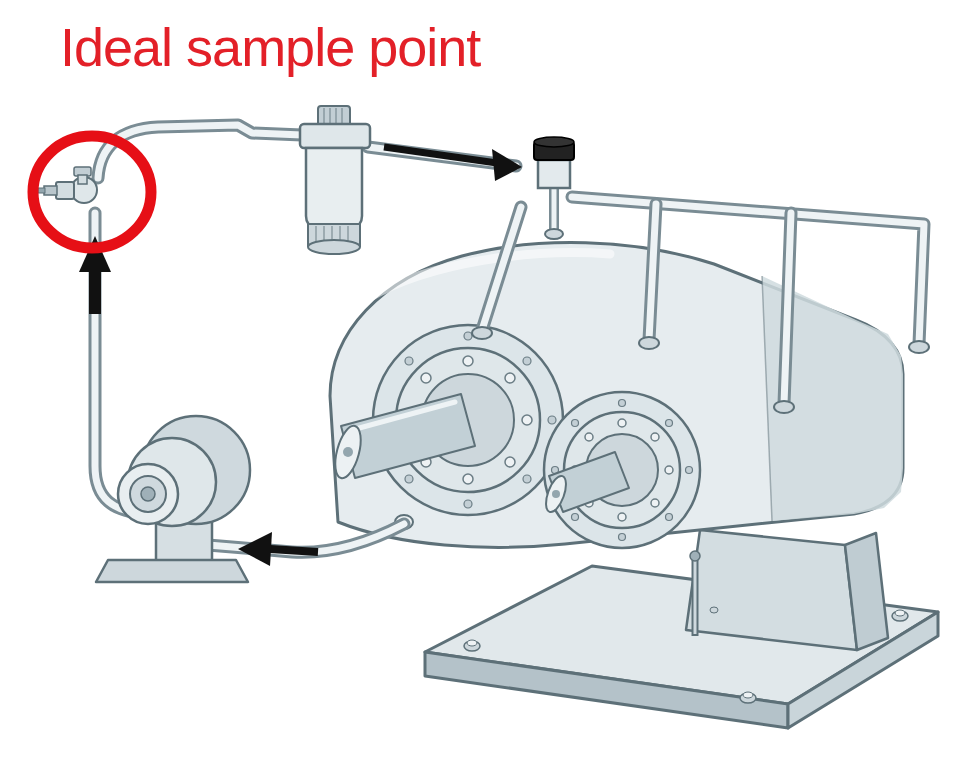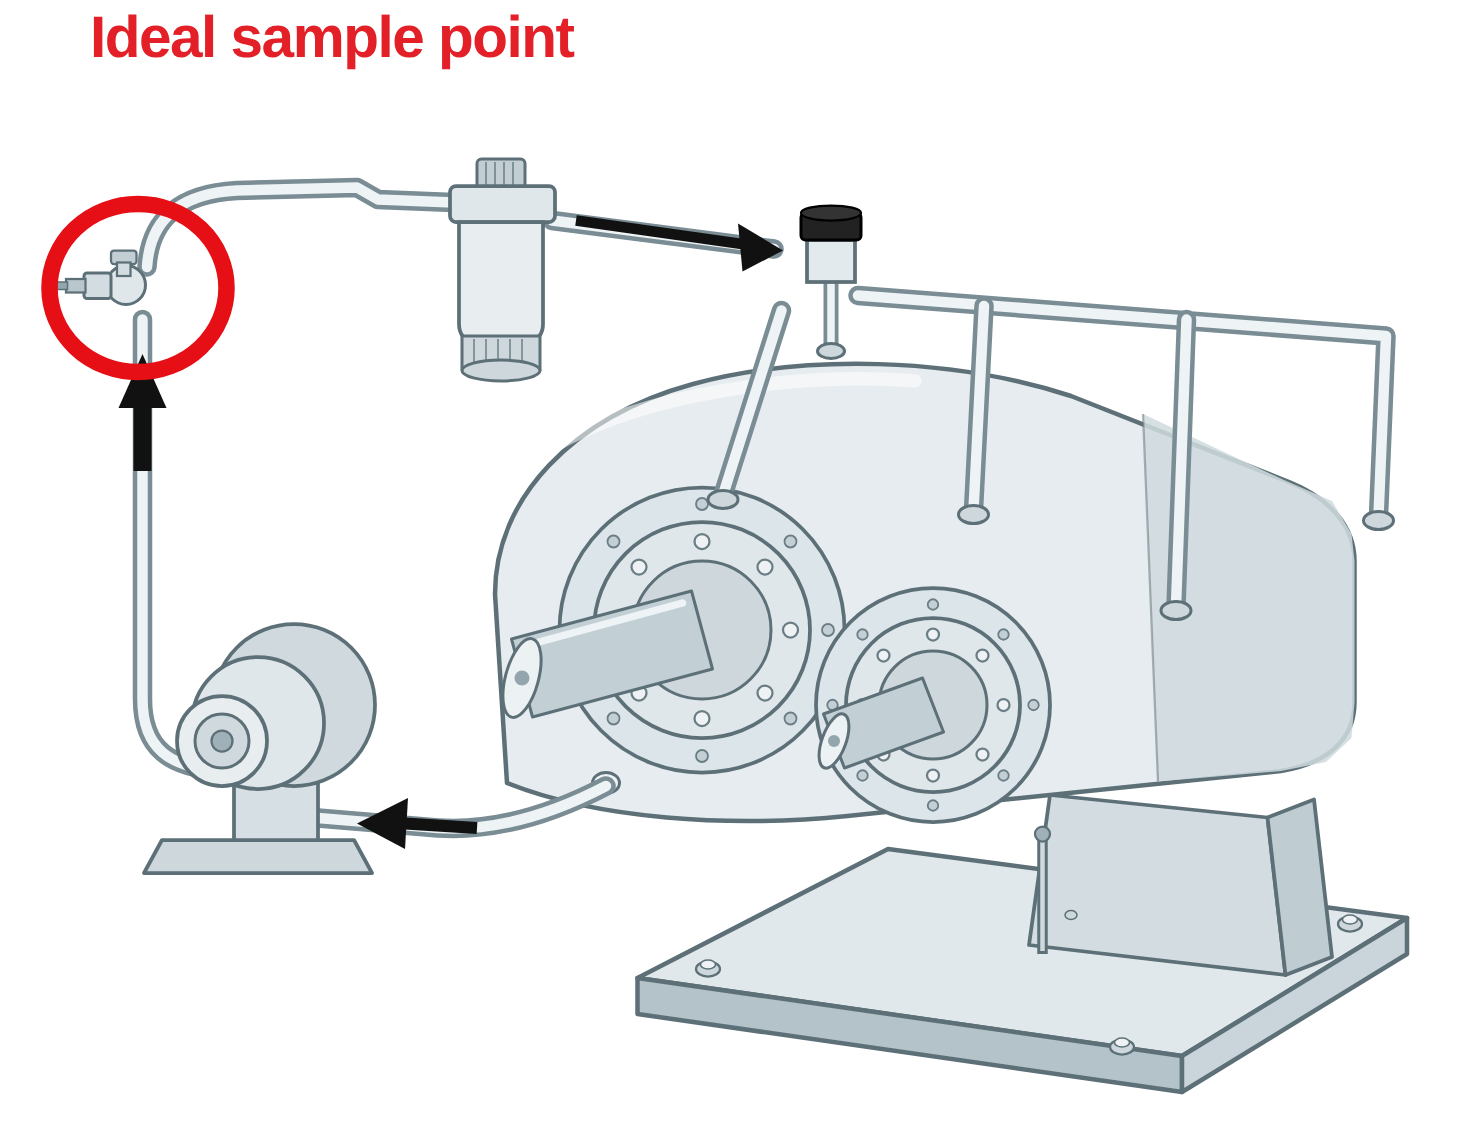--- a/index.html
+++ b/index.html
@@ -5,23 +5,23 @@
   html,body{margin:0;padding:0;background:#ffffff;}
   .canvas{
     position:relative;
     width:980px;height:759px;
     background:#ffffff;
     overflow:hidden;
     font-family:"Liberation Sans", sans-serif;
   }
   .title{
     position:absolute;
-    left:60px;top:4px;
-    font-size:39px;
-    font-weight:700;
+    left:60px;top:16px;
+    font-size:54px;
+    font-weight:400;
     letter-spacing:-1px;
     color:#e32028;
     white-space:nowrap;
   }
   svg{position:absolute;left:0;top:0;}
   .ln{stroke:#5d7078;}
   .pipe-o{fill:none;stroke:#7a8c94;stroke-width:13;stroke-linecap:round;stroke-linejoin:round;}
   .pipe-i{fill:none;stroke:#eef3f5;stroke-width:7;stroke-linecap:round;stroke-linejoin:round;}
   .bolt{fill:#eef2f4;stroke:#6b7d85;stroke-width:1.5;}
   .bolt2{fill:#c3cfd5;stroke:#6b7d85;stroke-width:1.2;}

